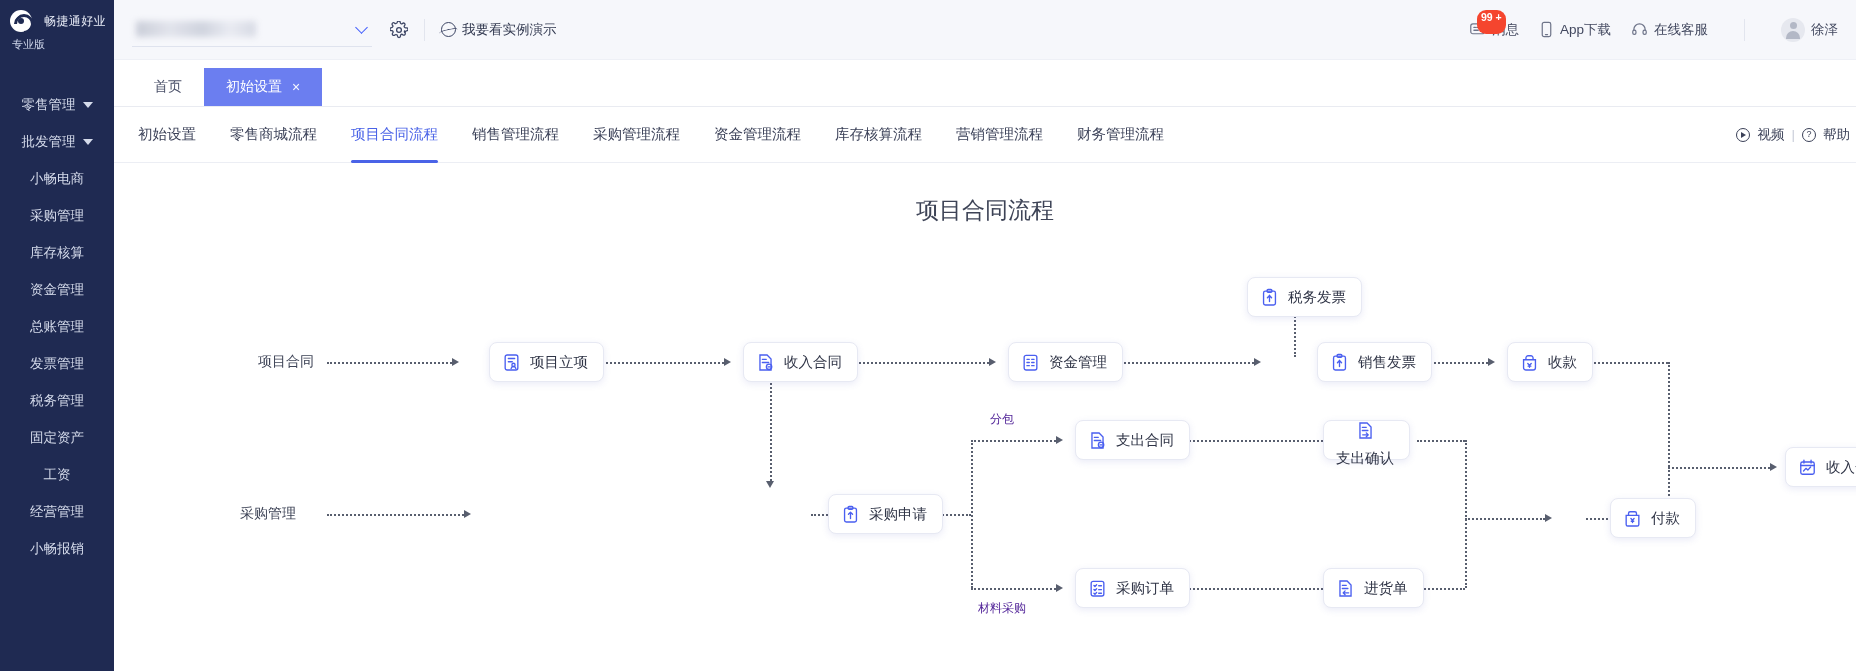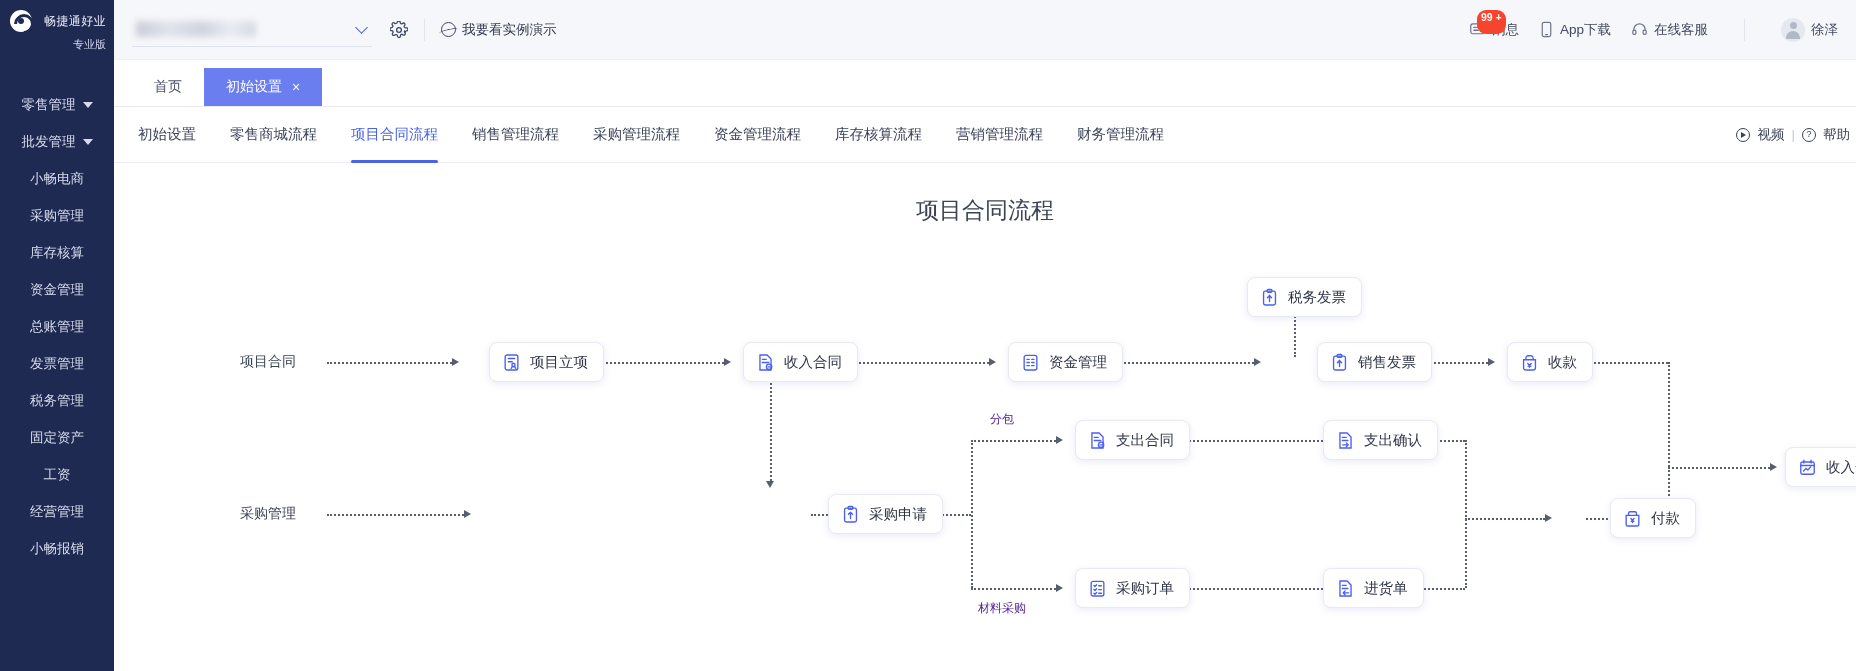--- a/index.html
+++ b/index.html
@@ -28,21 +28,21 @@
     transform: rotate(45deg);
   }
   .logo-mark::after {
     content: ""; position: absolute; left: 8px; top: 8px;
     width: 6px; height: 6px; border-radius: 50%; background: #1f2a52;
   }
   .brand-name {
     color: #e8ecf7; font-size: 12px; letter-spacing: .4px;
     white-space: nowrap; overflow: hidden; text-overflow: clip; max-width: 74px;
   }
-  .brand-sub { color: #cfd6ea; font-size: 11px; margin-top: 5px; padding-left: 2px; text-align: right; }
+  .brand-sub { color: #cfd6ea; font-size: 11px; margin-top: 5px; padding-left: 2px; }
 
   .menu { padding-top: 14px; }
   .menu-item {
     height: 37px; display: flex; align-items: center; justify-content: center;
     color: #d5dbeb; font-size: 13.5px; cursor: pointer; position: relative;
   }
   .menu-item .caret {
     margin-left: 7px; width: 0; height: 0;
     border-left: 5px solid transparent; border-right: 5px solid transparent;
     border-top: 6px solid #d5dbeb;
@@ -308,21 +308,21 @@
         <span>视频</span>
         <span class="rsep">|</span>
         <span class="mini-ico">?</span>
         <span>帮助</span>
       </div>
     </div>
 
     <div class="canvas">
       <div class="flow-title">项目合同流程</div>
 
-      <div class="swim-label" style="left:126px; top:190px;">项目合同</div>
+      <div class="swim-label" style="left:144px; top:190px;">项目合同</div>
       <div class="swim-label" style="left:126px; top:342px;">采购管理</div>
 
       <div class="edge h" style="left:213px; top:199px; width:125px;"></div>
       <div class="arrow r" style="left:338px; top:194.5px;"></div>
 
       <div class="edge h" style="left:455px; top:199px; width:155px;"></div>
       <div class="arrow r" style="left:610px; top:194.5px;"></div>
 
       <div class="edge h" style="left:697px; top:199px; width:178px;"></div>
       <div class="arrow r" style="left:875px; top:194.5px;"></div>
@@ -466,21 +466,21 @@
           <svg width="19" height="19" viewBox="0 0 24 24" fill="none" stroke="#4a5ff0" stroke-width="1.7">
             <path d="M5 2.5h9l5 5v14H5z"></path>
               <path d="M8 8h5M8 12h8" stroke-linecap="round"></path>
             <circle cx="16.5" cy="17.5" r="3.4"></circle>
               <path d="M15.2 17.5h2.6" stroke-linecap="round"></path>
           </svg>
         </span>
         <span>支出合同</span>
       </div>
 
-      <div class="node" style="left:1209px; top:257px;">
+      <div class="node" style="left:1209px; top:257px;flex-direction:column;">
         <span class="ni">
           <svg width="19" height="19" viewBox="0 0 24 24" fill="none" stroke="#4a5ff0" stroke-width="1.7">
             <path d="M5 2.5h9l5 5v14H5z"></path>
               <path d="M8 8h5M8 12h7" stroke-linecap="round"></path>
             <path d="M8.5 17.5h7M13 15l2.5 2.5L13 20" stroke-linecap="round" stroke-linejoin="round"></path>
           </svg>
         </span>
         <span>支出确认</span>
       </div>
 

